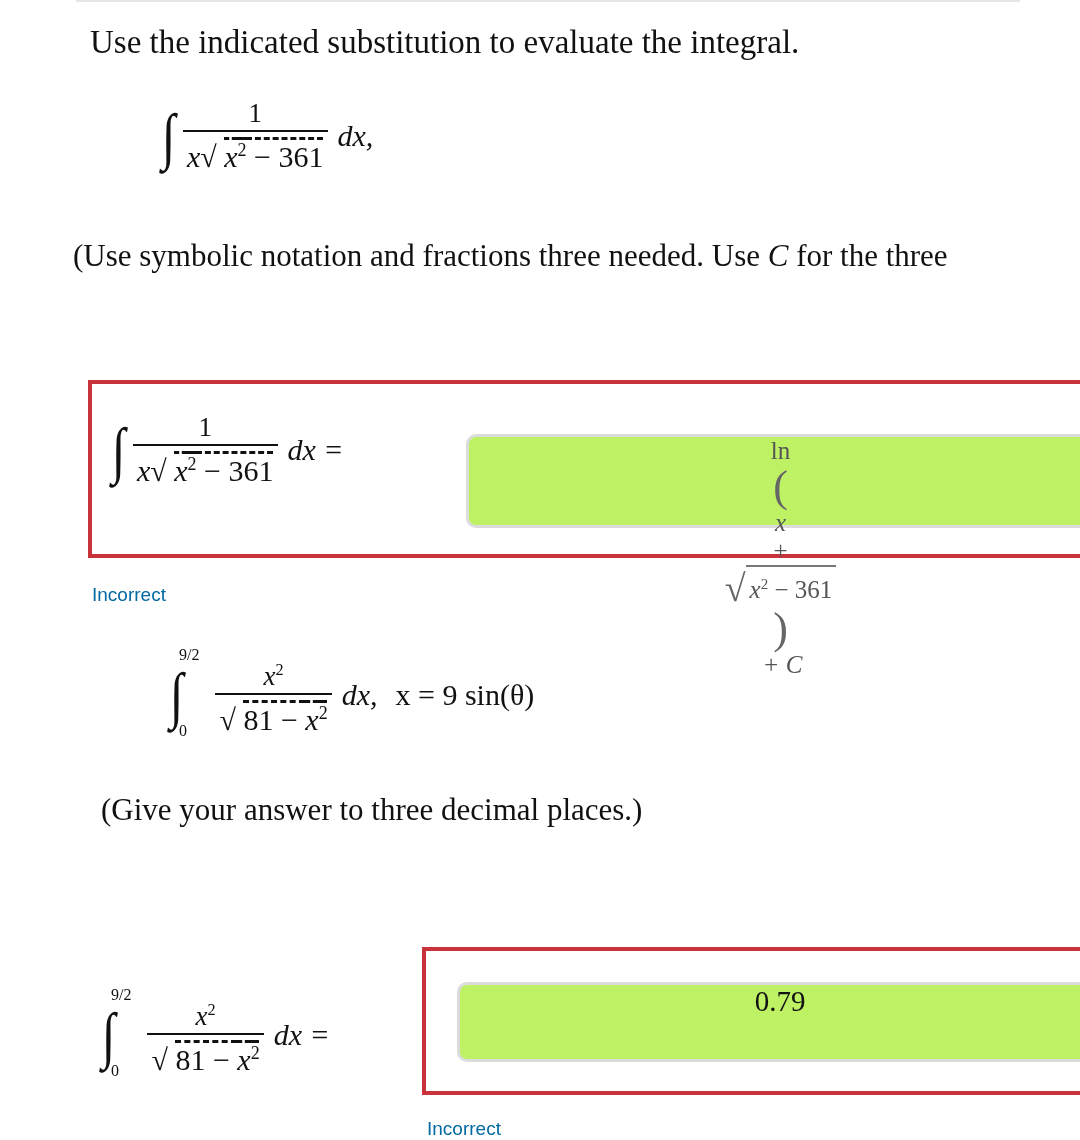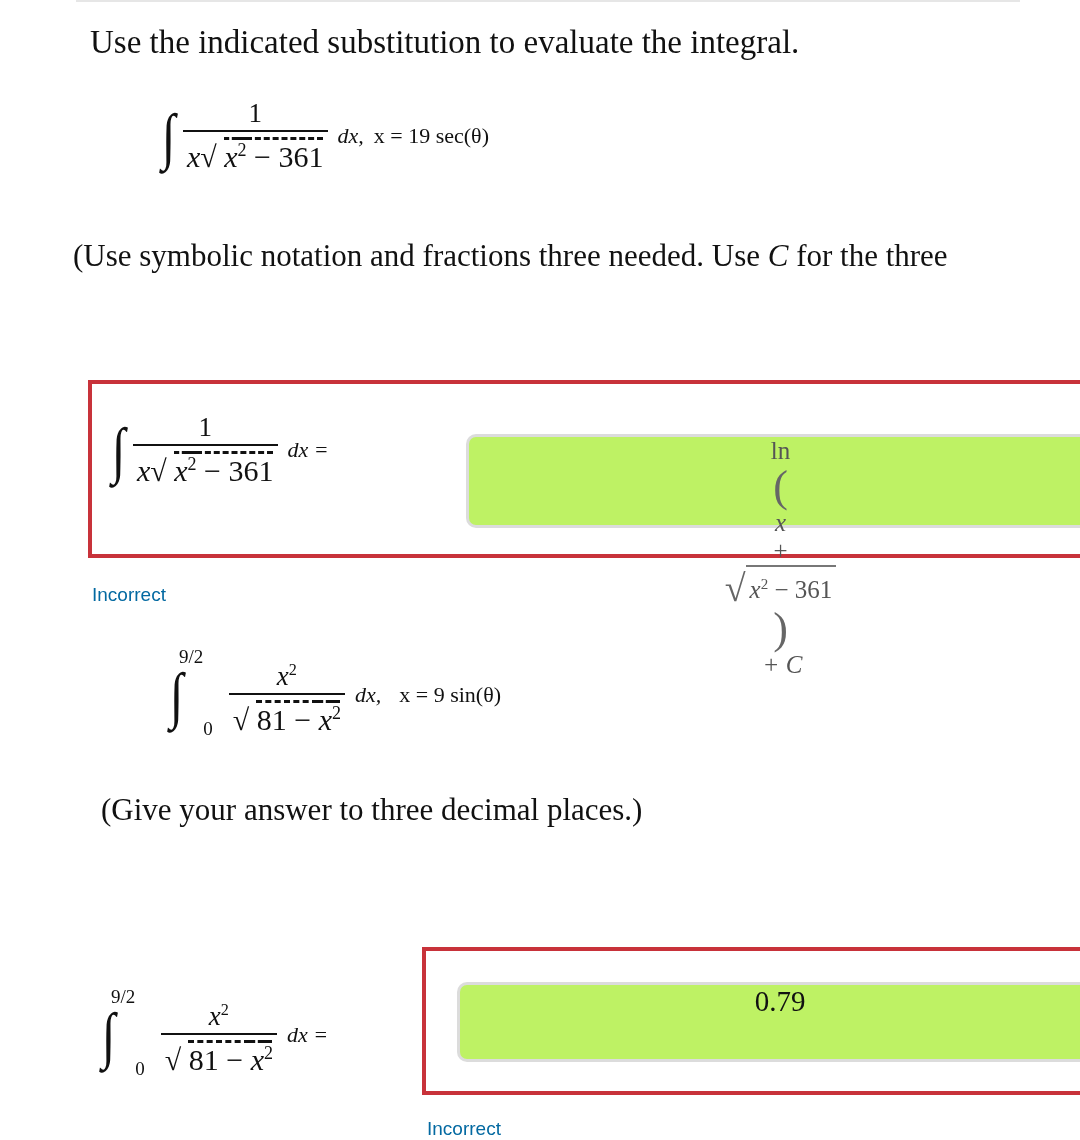--- a/index.html
+++ b/index.html
@@ -16,23 +16,23 @@
   .note2 { left: 74px; top: 792px; font-size: 31px; white-space: nowrap; margin-left: 27px; }
 
   
   .expr { display: flex; align-items: center; white-space: nowrap; }
   .intsign { font-size: 62px; font-style: italic; line-height: 1; transform: scaleX(0.8); display: inline-block; }
   .frac { display: inline-flex; flex-direction: column; align-items: center; margin: 0 6px; }
   .frac .num { font-size: 27px; line-height: 34px; padding: 0 4px; }
   .frac .bar { height: 2px; background: #111; align-self: stretch; }
   .frac .den { font-size: 30px; line-height: 36px; padding: 0 4px; }
   .over { text-decoration: overline; text-decoration-style: dashed; }
-  .tail { font-size: 22px; margin-left: 4px; }
-  .limits { display: inline-flex; justify-content: space-between; height: 90px;
-            font-size: 19px; margin-left: -6px; margin-right: 10px; }
+  .tail { font-size: 30px; margin-left: 4px; }
+  .limits { display: inline-flex; flex-direction: column; justify-content: space-between; height: 90px;
+            font-size: 16px; margin-left: -6px; margin-right: 10px; }
   .limits .up { margin-top: -4px; }
   .limits .lo { margin-top: auto; }
 
   
   .ansbox1 { left: 88px; top: 380px; width: 992px; height: 178px; border: 4px solid #c8323a; border-right: none; box-sizing: border-box; }
   .ansbox2 { left: 422px; top: 947px; width: 658px; height: 148px; border: 4px solid #c8323a; border-right: none; box-sizing: border-box; }
   .field { background: #bef264; border: 3px solid #dcdcdc; border-right: none; border-radius: 10px 0 0 10px; box-sizing: border-box;
            display: flex; align-items: center; flex-direction: column; }
   .field1 { left: 466px; top: 434px; width: 614px; height: 94px; padding-left: 12px; color: #555; font-size: 25px; }
   .field2 { left: 457px; top: 982px; width: 623px; height: 80px; padding-left: 20px; font-size: 29px; color: #111; }
@@ -52,21 +52,20 @@
 <div class="abs prompt serif">Use the indicated substitution to evaluate the integral.</div>
 
 <div class="abs expr" style="left:160px; top:96px;">
   <span class="intsign">∫</span>
   <span class="frac">
     <span class="num">1</span>
     <span class="bar"></span>
     <span class="den"><span class="it">x√</span> <span class="over"><span class="it">x</span><sup>2</sup><span> − 361</span></span></span>
   </span>
   <span class="tail it">dx,</span>
-  <span class="tail" style="margin-left:10px;">x = 19 sec(θ)</span>
 </div>
 
 <div class="abs note1 serif"><span>(Use symbolic notation and fractions three needed. Use </span><span class="it">C</span><span> for the three</span></div>
 
 <div class="abs ansbox1"></div>
 <div class="abs expr" style="left:110px; top:410px;">
   <span class="intsign">∫</span>
   <span class="frac">
     <span class="num">1</span>
     <span class="bar"></span>

